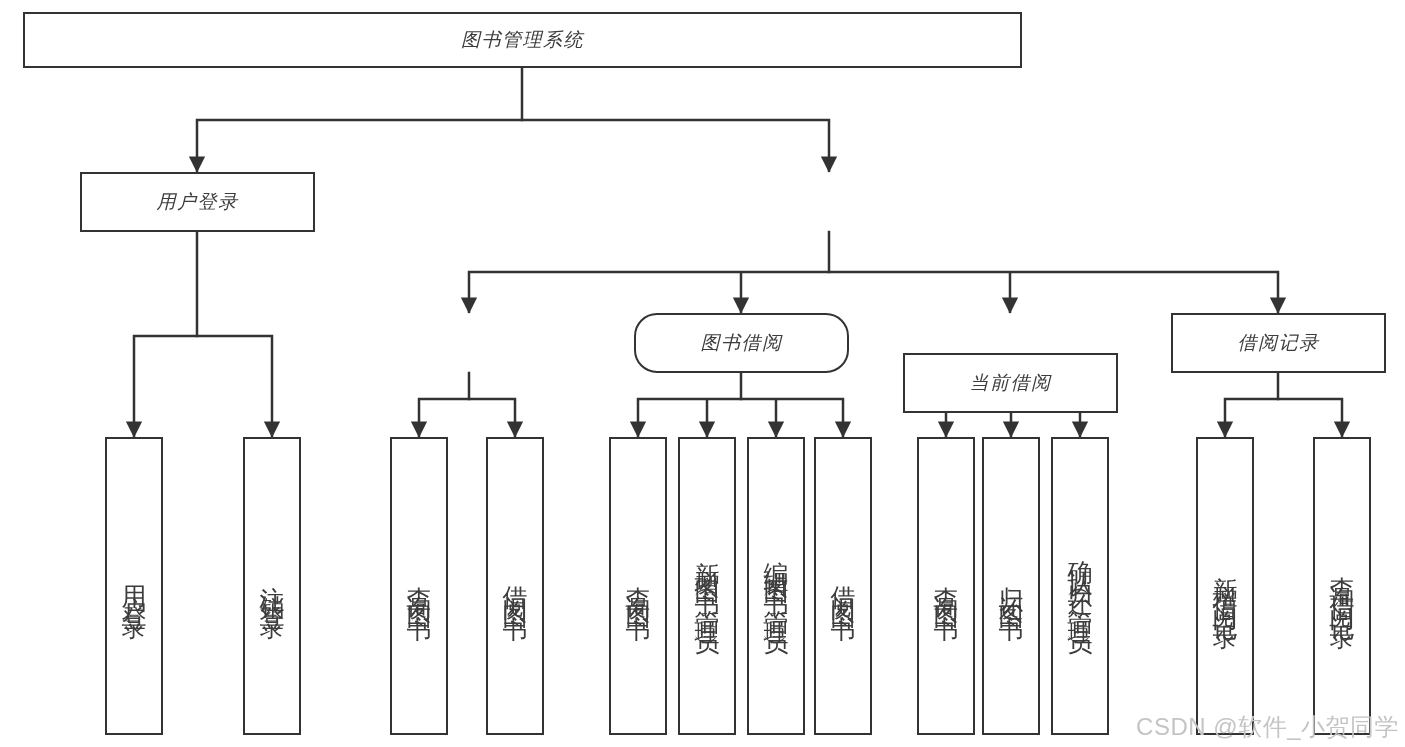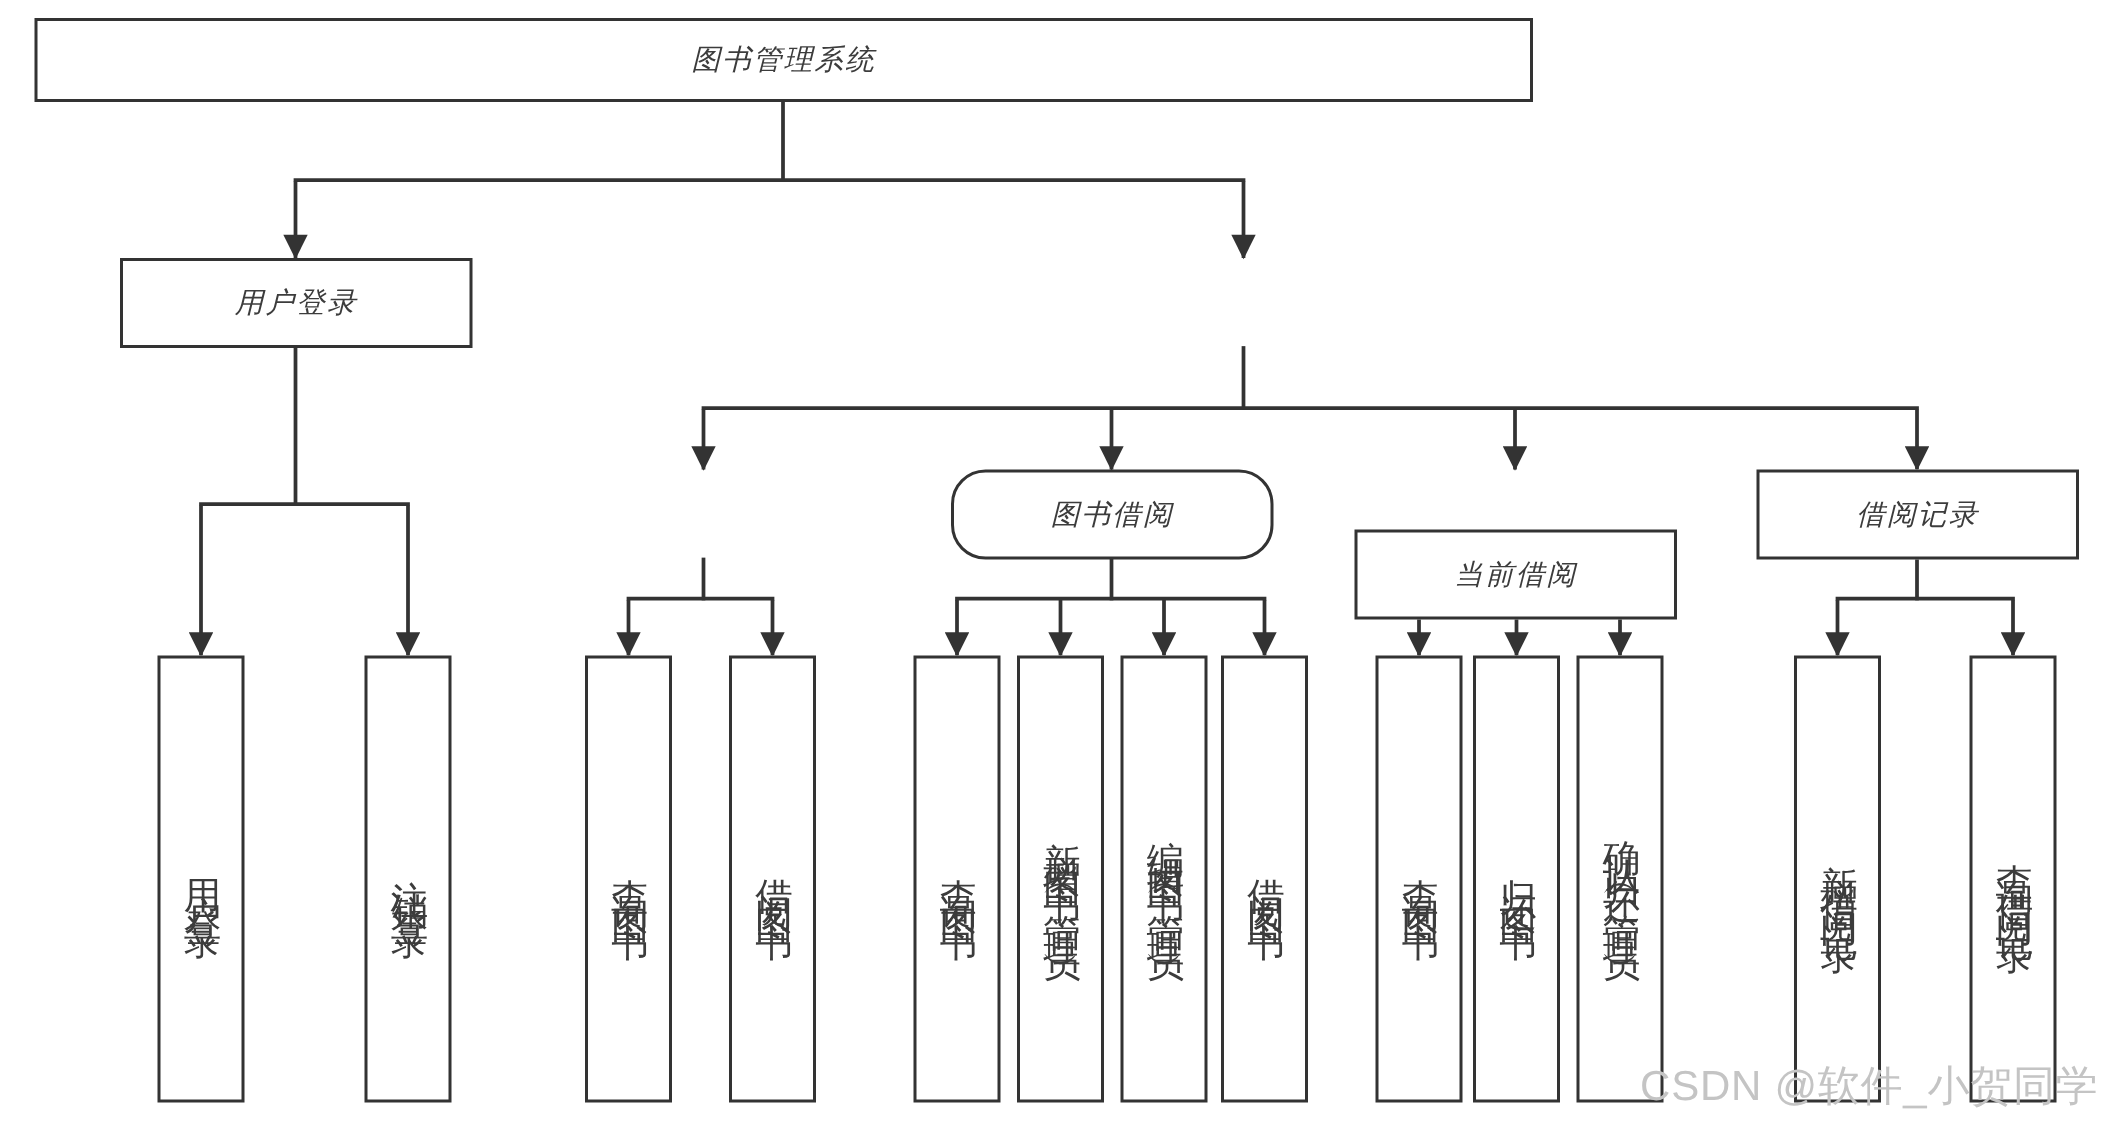--- a/index.html
+++ b/index.html
@@ -42,21 +42,21 @@
     text-orientation: mixed;
     font-size: 25px;
     line-height: 1;
     letter-spacing: 10px;
     white-space: nowrap;
   }
   .watermark {
     position: absolute;
     right: 6px;
     bottom: 4px;
-    font-size: 28px;
+    font-size: 24px;
     color: #c4c4c4;
     letter-spacing: 0.5px;
     white-space: nowrap;
   }
 </style>
 </head>
 <body>
 
 <div class="stage">
 

